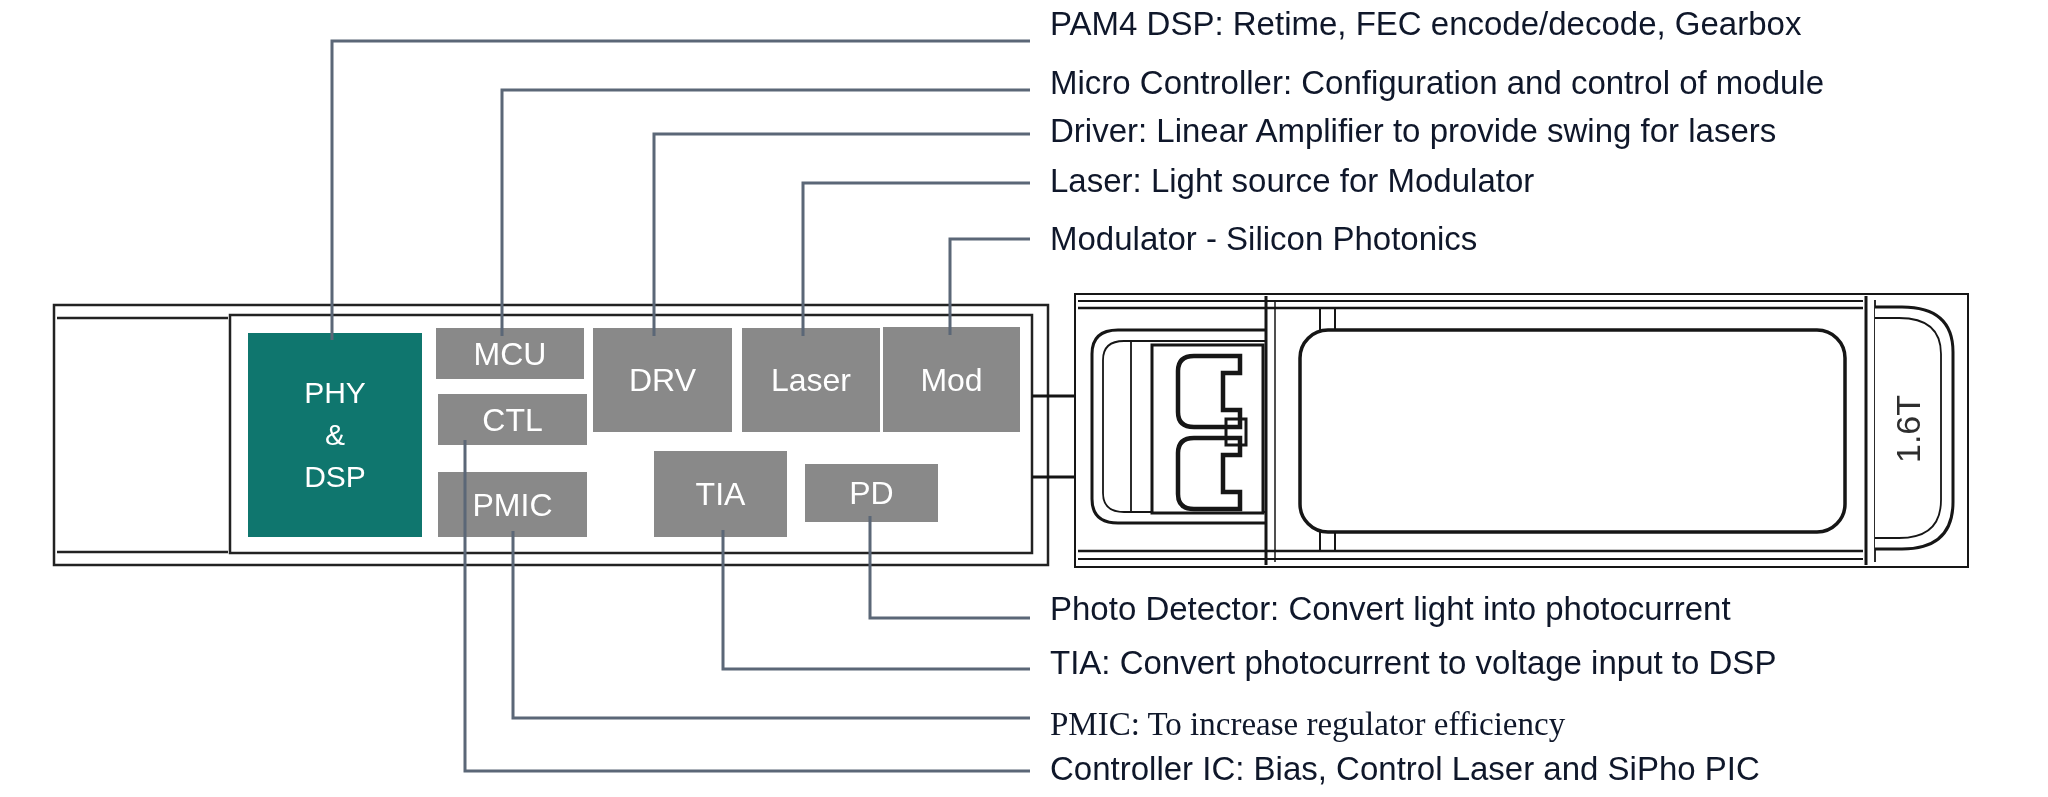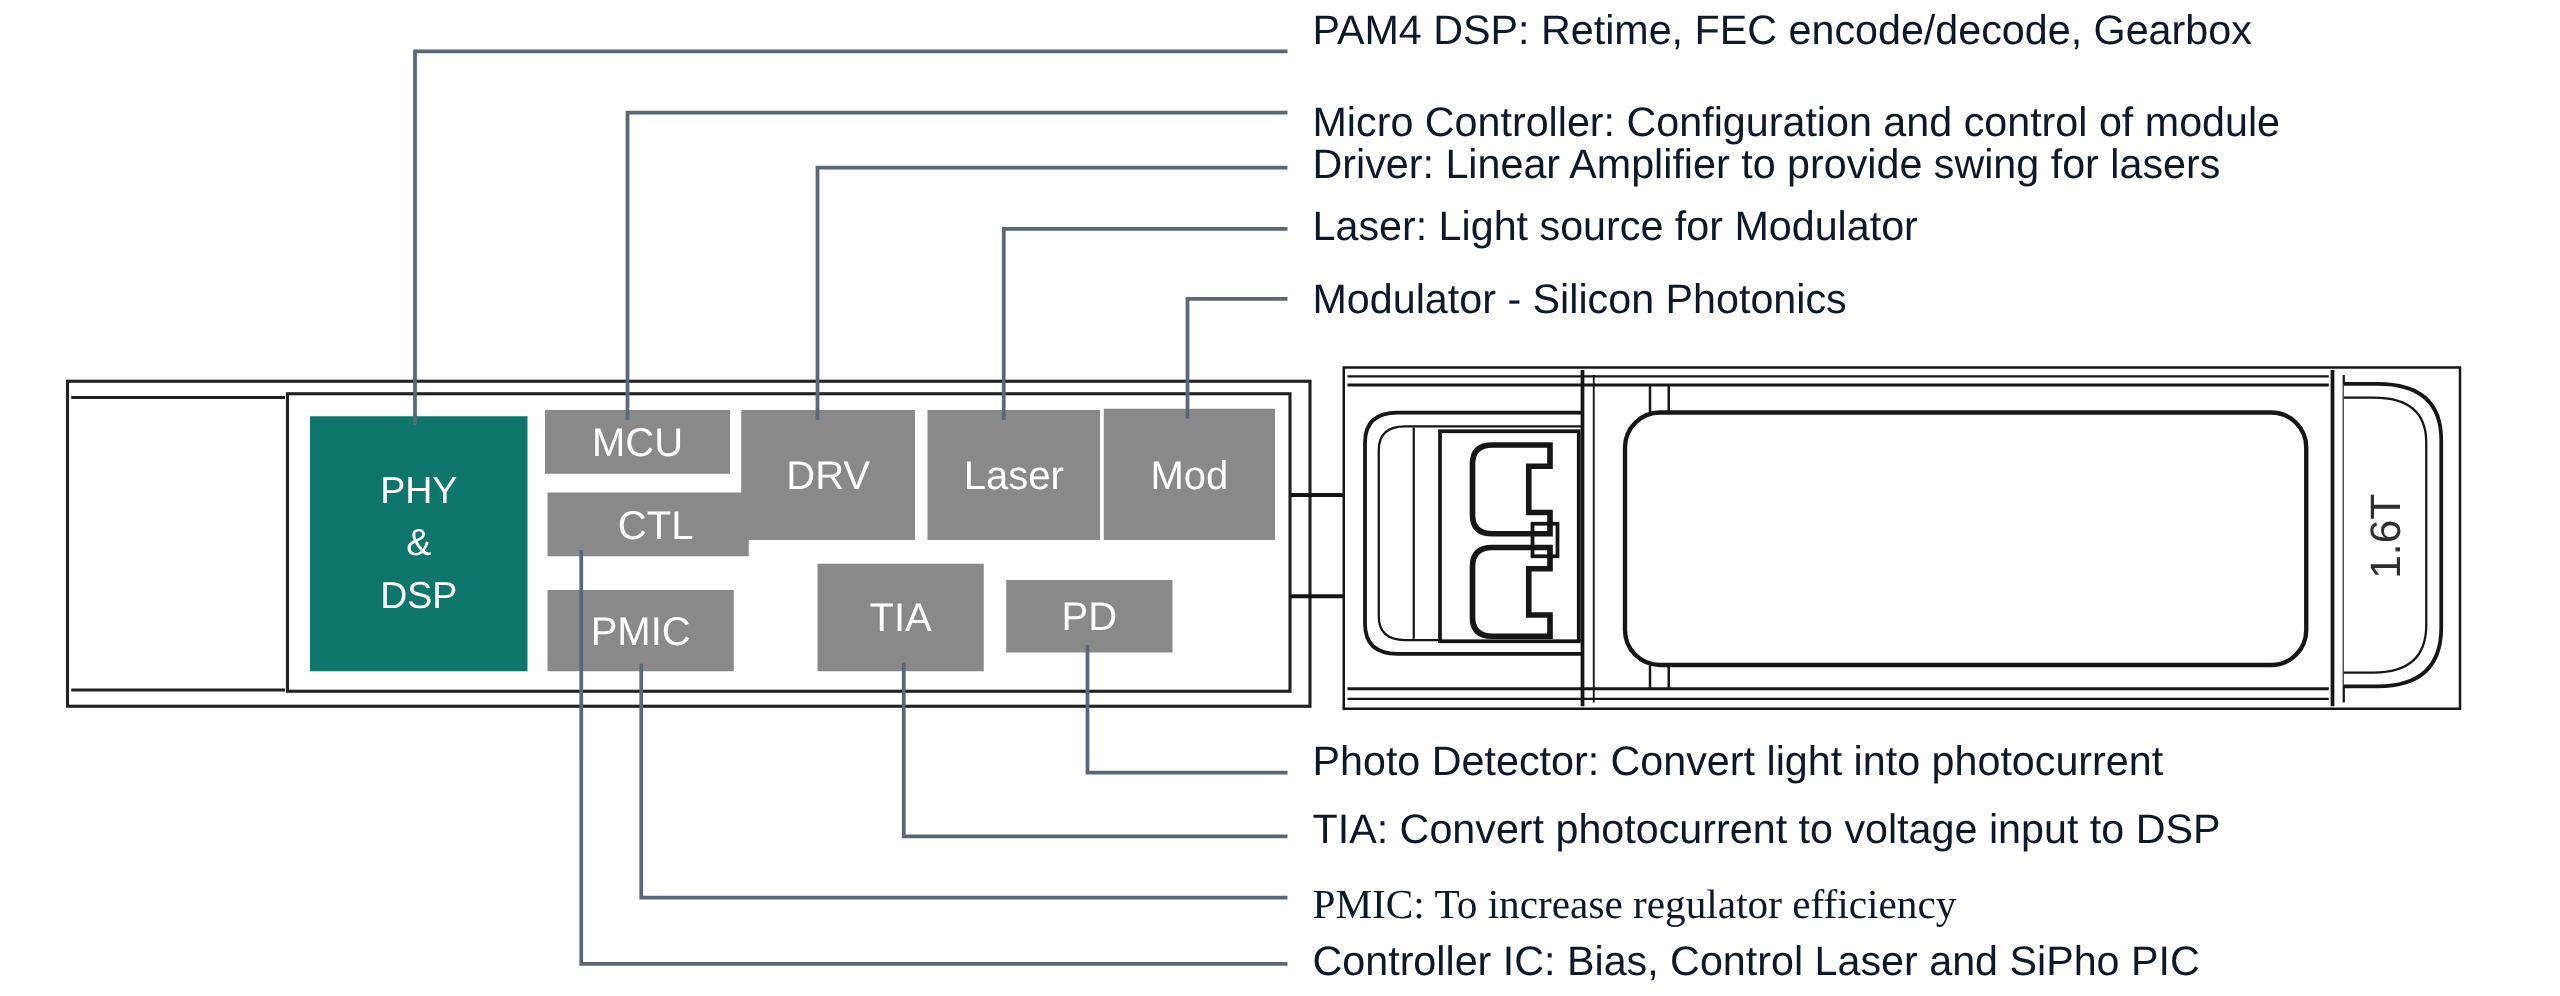--- a/index.html
+++ b/index.html
@@ -14,33 +14,33 @@
   .block{
     position:absolute;
     display:flex;align-items:center;justify-content:center;
     background:#898989;color:#ffffff;
     text-align:center;white-space:pre-line;
     font-size:32px;line-height:36px;
     z-index:2;
   }
   #b-phy{left:248px;top:333px;width:174px;height:204px;background:#0f766e;font-size:30px;line-height:42px;}
   #b-mcu {left:436px;top:328px;width:148px;height:51px;}
-  #b-ctl {left:438px;top:394px;width:149px;height:51px;padding-left:12px;}
+  #b-ctl {left:438px;top:394px;width:149px;height:51px;}
   #b-pmic{left:438px;top:472px;width:149px;height:65px;}
   #b-drv {left:593px;top:328px;width:139px;height:104px;}
   #b-laser{left:742px;top:328px;width:138px;height:104px;}
   #b-mod {left:883px;top:327px;width:137px;height:105px;}
   #b-tia {left:654px;top:451px;width:133px;height:86px;}
   #b-pd  {left:805px;top:464px;width:133px;height:58px;}
   .callout{
     position:absolute;left:1050px;
     font-size:33px;line-height:40px;
     color:#0f172a;white-space:nowrap;z-index:4;
   }
-  #c-t0{top:4px;}  #c-t1{top:63px;margin-top:15px;} #c-t2{top:111px;} #c-t3{top:161px;} #c-t4{top:219px;}
+  #c-t0{top:4px;}  #c-t1{top:63px;} #c-t2{top:111px;} #c-t3{top:161px;} #c-t4{top:219px;}
   #c-b0{top:589px;} #c-b1{top:643px;} #c-b2{top:704px;font-family:Liberation Serif, serif;} #c-b3{top:749px;}
   svg{position:absolute;left:0;top:0;z-index:1;}
   svg.over{z-index:3;}
 </style>
 </head>
 <body>
 
 <div class="stage">
 
   <svg class="layer under" width="2048" height="797" viewBox="0 0 2048 797">

